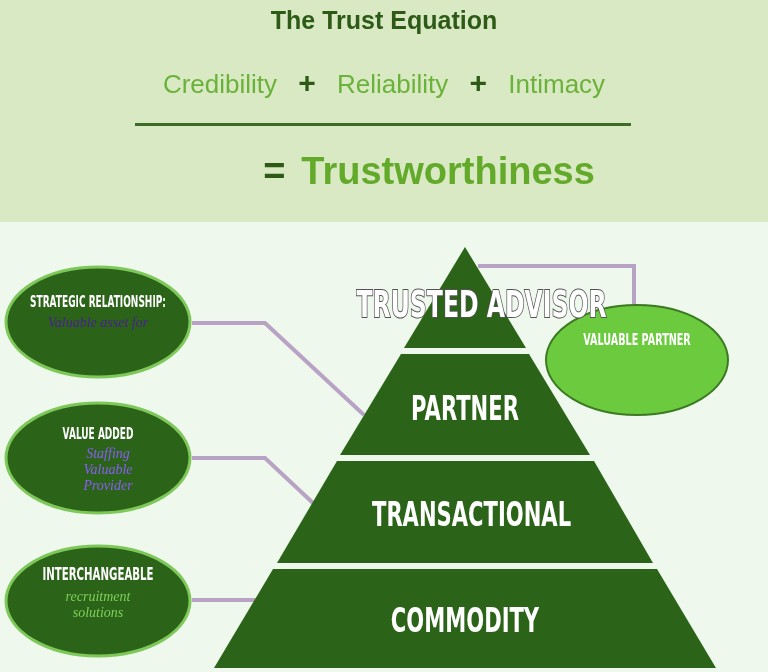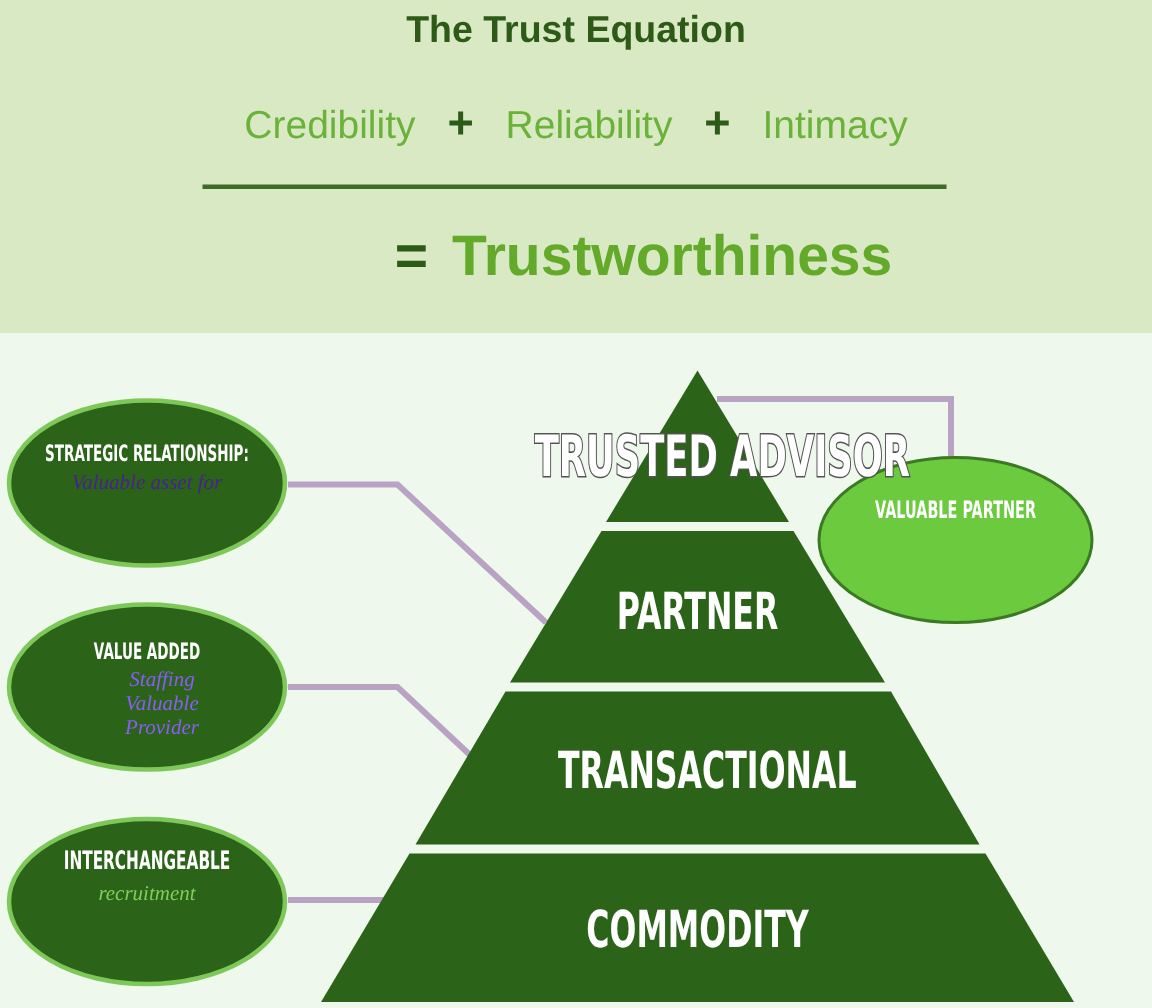--- a/index.html
+++ b/index.html
@@ -72,17 +72,18 @@
 <div class="bubble-title" style="left:-20px;top:425px;width:236px;">VALUE ADDED</div>
 <div class="bubble-text" style="left:16px;top:446px;width:184px;color:#8b5cf6;">
   <div>Staffing</div>
   <div>Valuable</div>
   <div>Provider</div>
 </div>
 
 <div class="bubble-title" style="left:-20px;top:564px;width:236px;font-size:17px;">INTERCHANGEABLE</div>
 <div class="bubble-text" style="left:6px;top:589px;width:184px;color:#7fd05a;">
   <div>recruitment</div>
+  <div>solutions</div>
 </div>
 
 <div class="bubble-title" style="left:519px;top:330px;width:236px;font-size:16px;">VALUABLE PARTNER</div>
 <div class="bubble-text" style="left:547px;top:355px;width:180px;color:#2d6a1a;font-size:15px;line-height:17px;">
 </div>
 
 </body></html>

